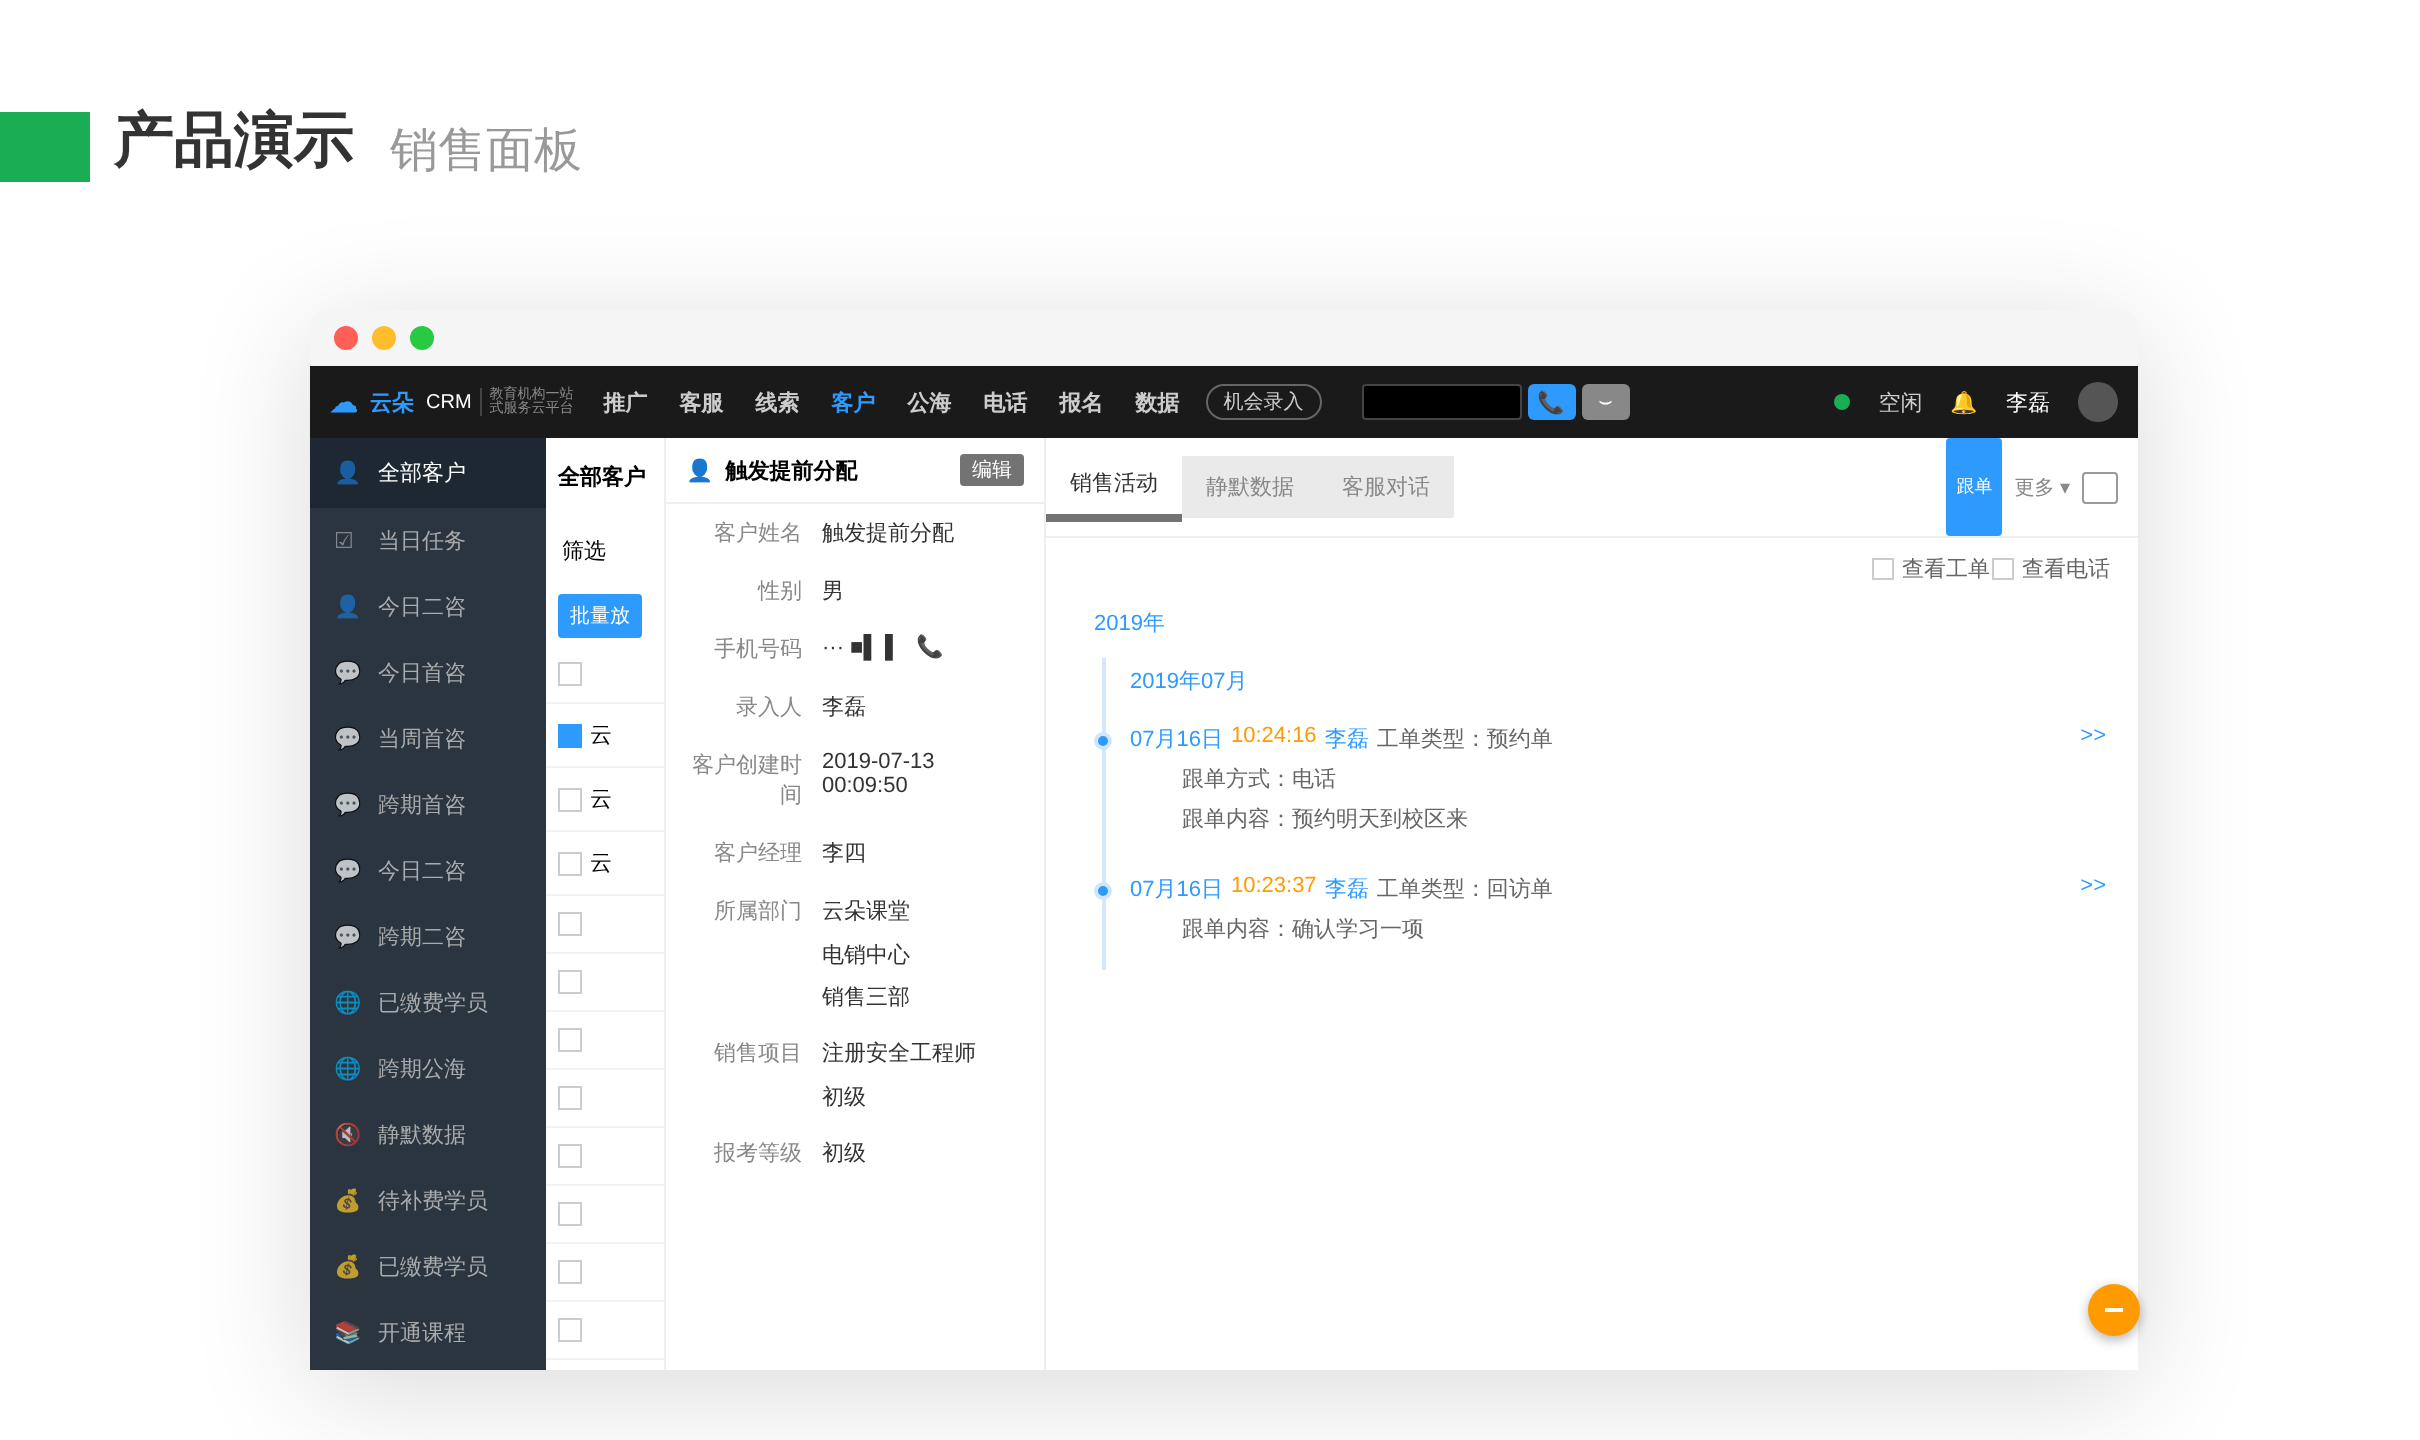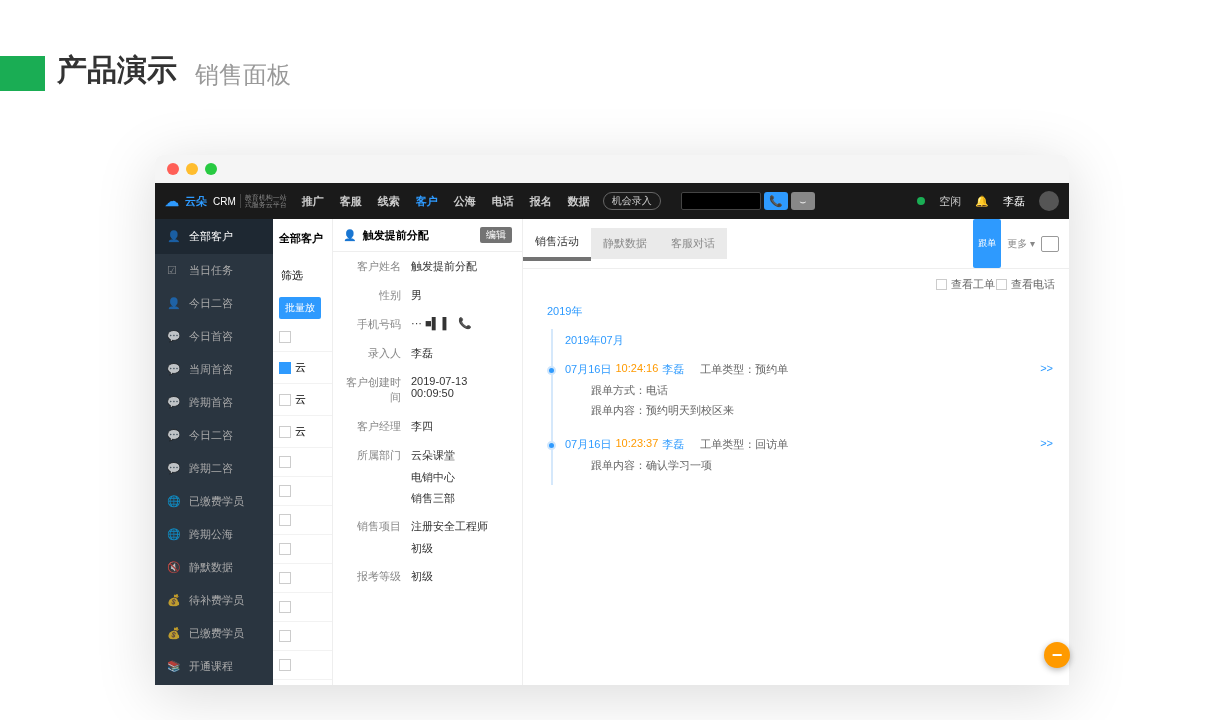--- a/index.html
+++ b/index.html
@@ -87,21 +87,21 @@
     .timeline { padding: 0 16px; }
     .tl-year { color: #2e9afe; padding: 4px 0 10px 8px; font-size: 11px; }
     .tl-month { color: #2e9afe; padding: 4px 0 8px 26px; position: relative; }
     .tl-line { position: absolute; left: 12px; top: 0; bottom: 0; width: 2px; background: #d5e8fb; }
     .tl-item { position: relative; padding: 6px 0 10px 26px; }
     .tl-dot { position: absolute; left: 8px; top: 10px; width: 9px; height: 9px; border-radius: 50%; background: #2e9afe; border: 2px solid #cfe6fc; }
     .tl-head { display: flex; gap: 4px; align-items: flex-start; }
     .tl-date { color: #2e9afe; }
     .tl-time { color: #ff9a00; }
     .tl-user { color: #2e9afe; }
-    .tl-type { color: #666; margin-left: 12px; }
+    .tl-type { color: #666; }
     .tl-more { margin-left: auto; color: #2e9afe; }
     .tl-body { padding: 4px 0 0 26px; color: #666; line-height: 1.8; }
     
     
     .fab { position: absolute; right: 140px; bottom: 52px; width: 26px; height: 26px; border-radius: 50%; background: #ff9a00; color: #fff; display: flex; align-items: center; justify-content: center; font-size: 18px; font-weight: bold; box-shadow: 0 2px 6px rgba(0,0,0,0.3); }
   </style>
 </head>
 <body>
 
 <div class="page-header">

